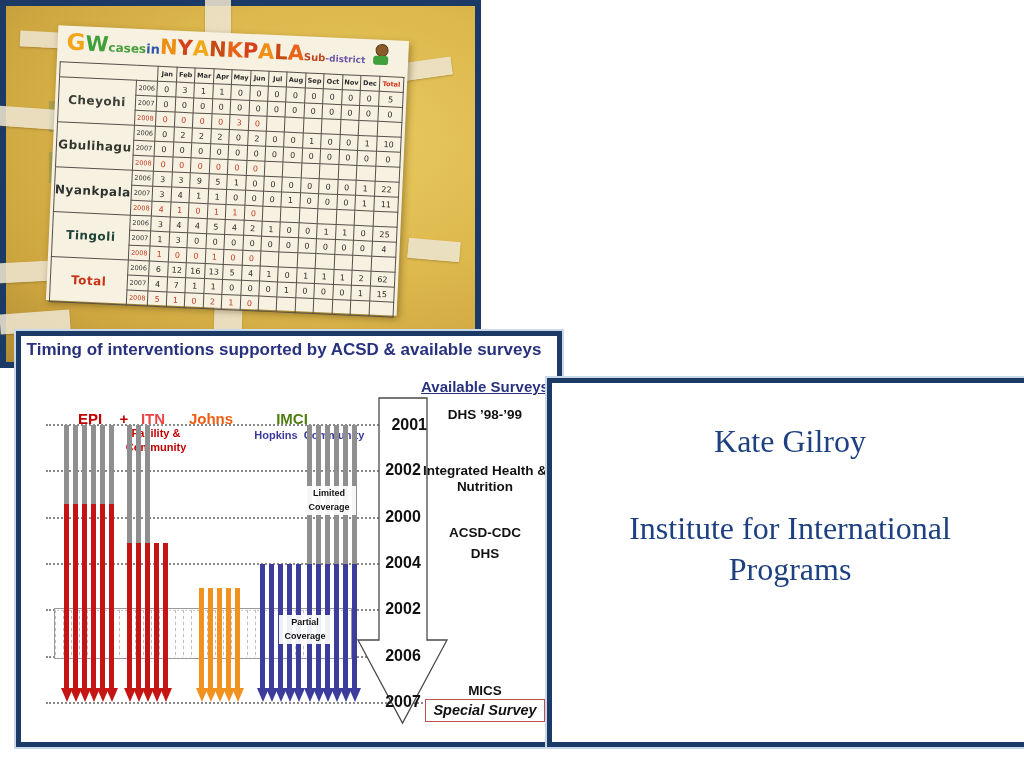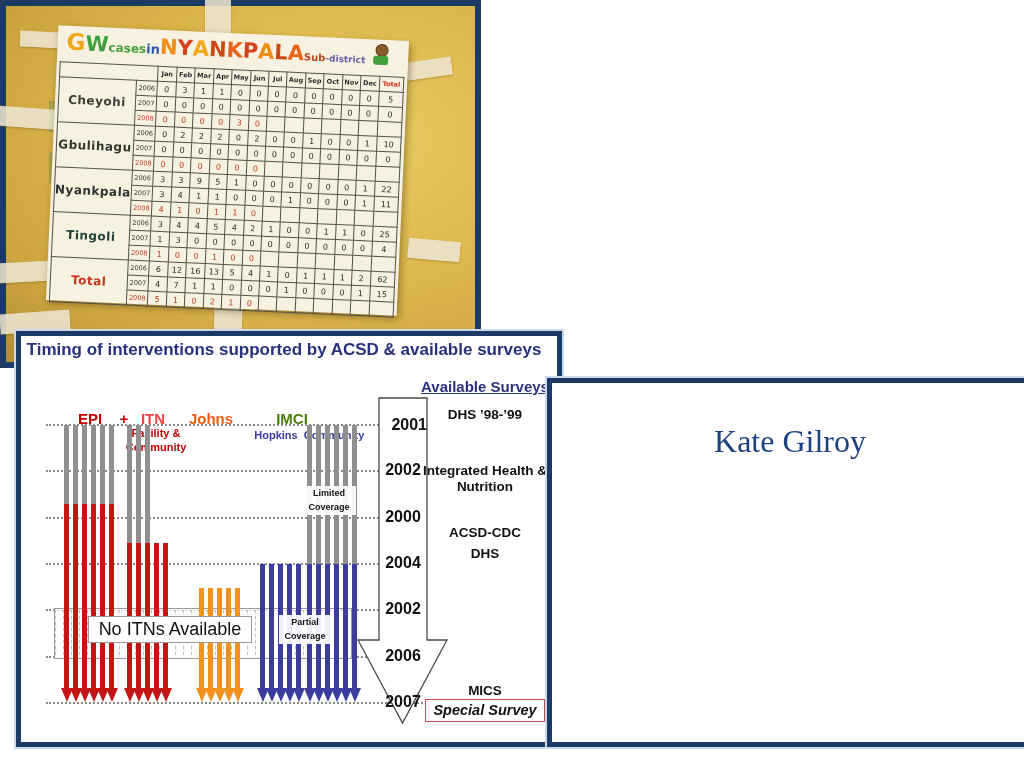--- a/index.html
+++ b/index.html
@@ -207,21 +207,20 @@
     <div id="year-layer">
         <div class="year-label" style="top: 80px; text-align: right;">2001</div>
         <div class="year-label" style="top: 125.3px;">2002</div>
         <div class="year-label" style="top: 171.6px;">2000</div>
         <div class="year-label" style="top: 217.9px;">2004</div>
         <div class="year-label" style="top: 264.2px;">2002</div>
         <div class="year-label" style="top: 310.5px;">2006</div>
         <div class="year-label" style="top: 356.8px;">2007</div>
       </div>
 
-    <div id="no-itn-box">No ITNs Available</div>
     <div id="limited-note" class="mini-note">
       <span>Limited Coverage</span>
     </div>
     <div id="partial-note" class="mini-note">
       <span>Partial Coverage</span>
     </div>
 
     <div id="avail-heading">Available Surveys</div>
     <div id="survey-layer">
         <div class="survey-label" style="top: 70.814px;">DHS ’98-’99</div>
@@ -230,20 +229,21 @@
         <div class="survey-label" style="top: 210.177px;">DHS</div>
         <div class="survey-label" style="top: 346.762px;">MICS</div>
         <div class="survey-label boxed" style="top: 362.671px;">Special Survey</div>
       </div>
   </div>
 </div>
 
 <div id="credits-frame" class="navy-frame">
   <div class="inner">
     <p>Kate Gilroy</p>
+    <p>Institute for International Programs</p>
   </div>
 </div>
 
 <div id="photo-frame">
   <div class="tape" style="left:205px;top:0;width:26px;height:42px"></div>
   <div class="tape" style="left:372px;top:62px;width:80px;height:18px;transform:rotate(-8deg)"></div>
   <div class="tape" style="left:20px;top:32px;width:62px;height:16px;transform:rotate(3deg)"></div>
   <div class="tape" style="left:-4px;top:108px;width:70px;height:20px;transform:rotate(4deg)"></div>
   <div class="tape" style="left:-4px;top:262px;width:58px;height:20px;transform:rotate(-3deg)"></div>
   <div class="tape" style="left:408px;top:240px;width:52px;height:20px;transform:rotate(5deg)"></div>

